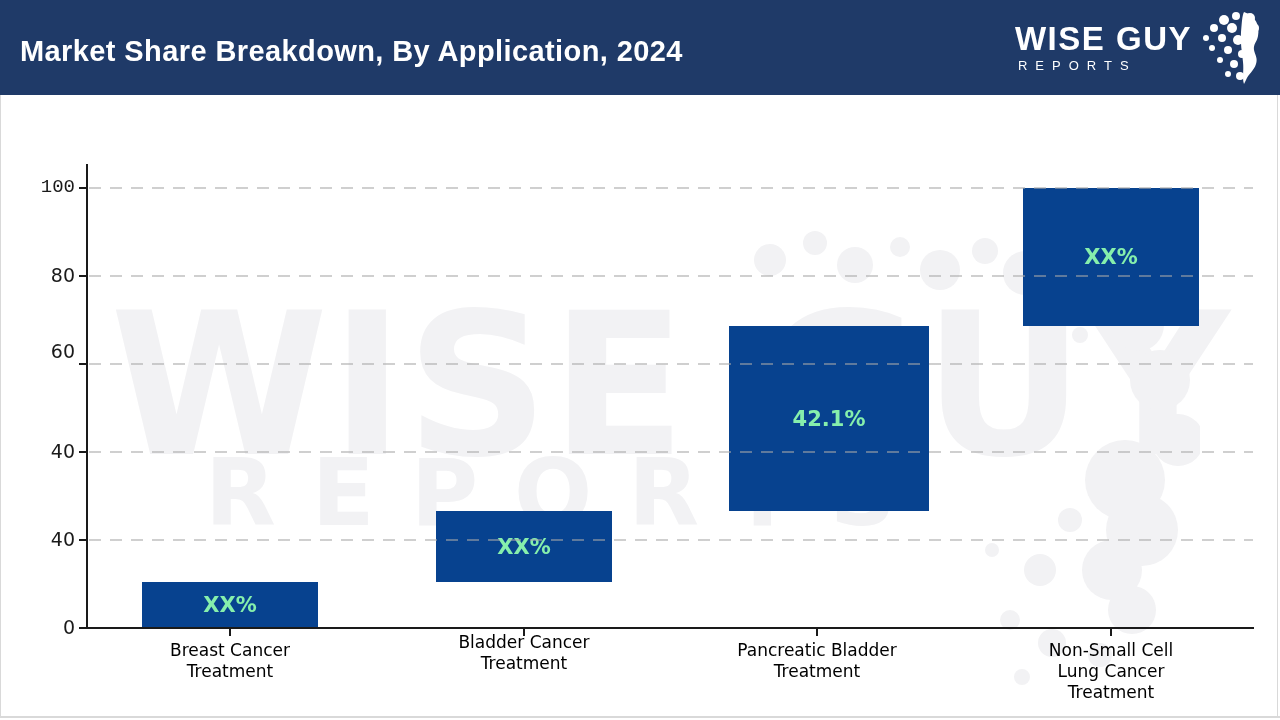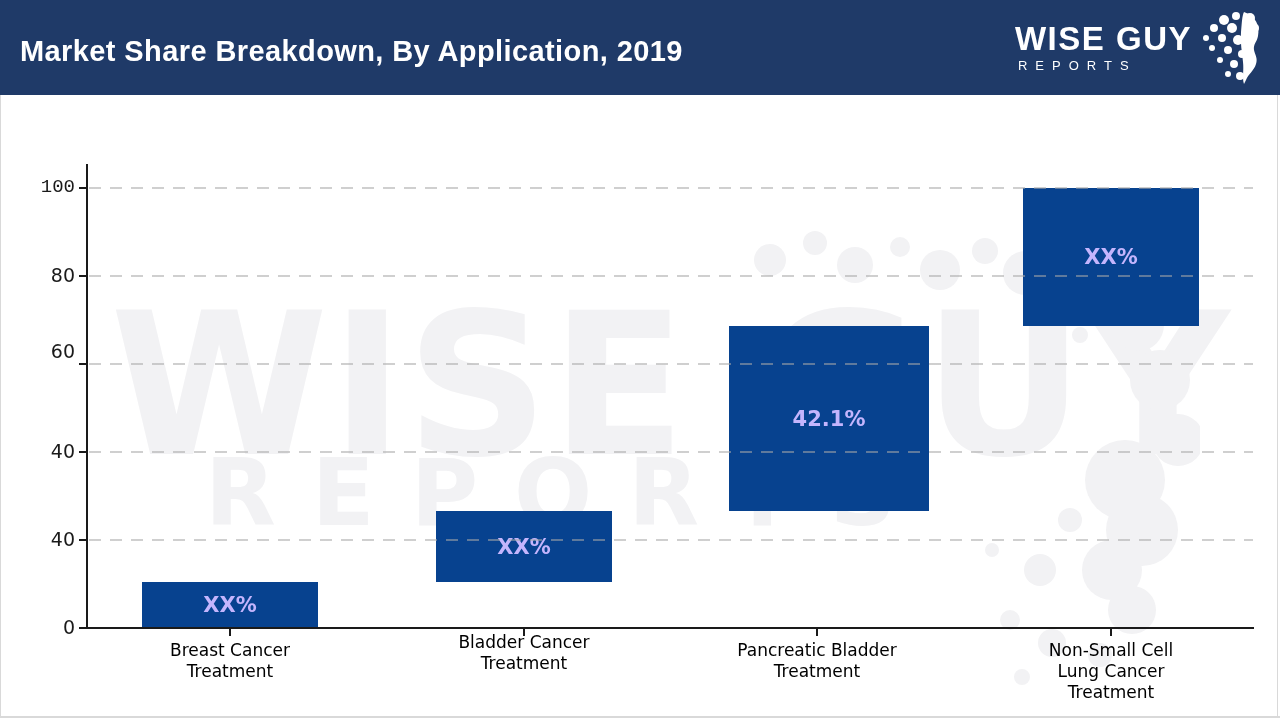--- a/index.html
+++ b/index.html
@@ -32,31 +32,31 @@
   }
   .wm-face{position:absolute;left:740px;top:120px;}
   
   .plot{position:absolute;left:0;top:0;width:1280px;height:720px;z-index:2;}
   .spine{position:absolute;background:#1a1a1a;z-index:4;}
   .gridline{position:absolute;height:2px;z-index:3;
     background:repeating-linear-gradient(90deg, rgba(168,168,168,.55) 0 12px, rgba(0,0,0,0) 12px 21px);}
   .ytick-label{position:absolute;width:62px;text-align:right;font-size:19px;color:#1a1a1a;z-index:4;}
   .tickmark{position:absolute;background:#1a1a1a;z-index:4;}
   .bar{position:absolute;background:#07428f;z-index:2;display:flex;align-items:center;justify-content:center;}
-  .bar-label{color:#c4b5fd;font-size:21px;font-weight:bold;}
+  .bar-label{color:#86efac;font-size:21px;font-weight:bold;}
   .cat-label{position:absolute;width:300px;text-align:center;font-size:17px;font-weight:normal;
     color:#000000;line-height:21px;z-index:4;}
 </style>
 </head>
 <body>
 
 <div class="stage">
 
   <div class="header">
-    <div class="title">Market Share Breakdown, By Application, 2019</div>
+    <div class="title">Market Share Breakdown, By Application, 2024</div>
     <div class="logo">
       <div class="logo-text">
         <div class="logo-main">WISE GUY</div>
         <div class="logo-sub">REPORTS</div>
       </div>
       <svg class="logo-face" width="64" height="78" viewBox="0 0 64 78">
         <g fill="#ffffff">
           <circle cx="8" cy="30" r="3"></circle>
             <circle cx="16" cy="20" r="4"></circle>
             <circle cx="26" cy="12" r="5"></circle>

